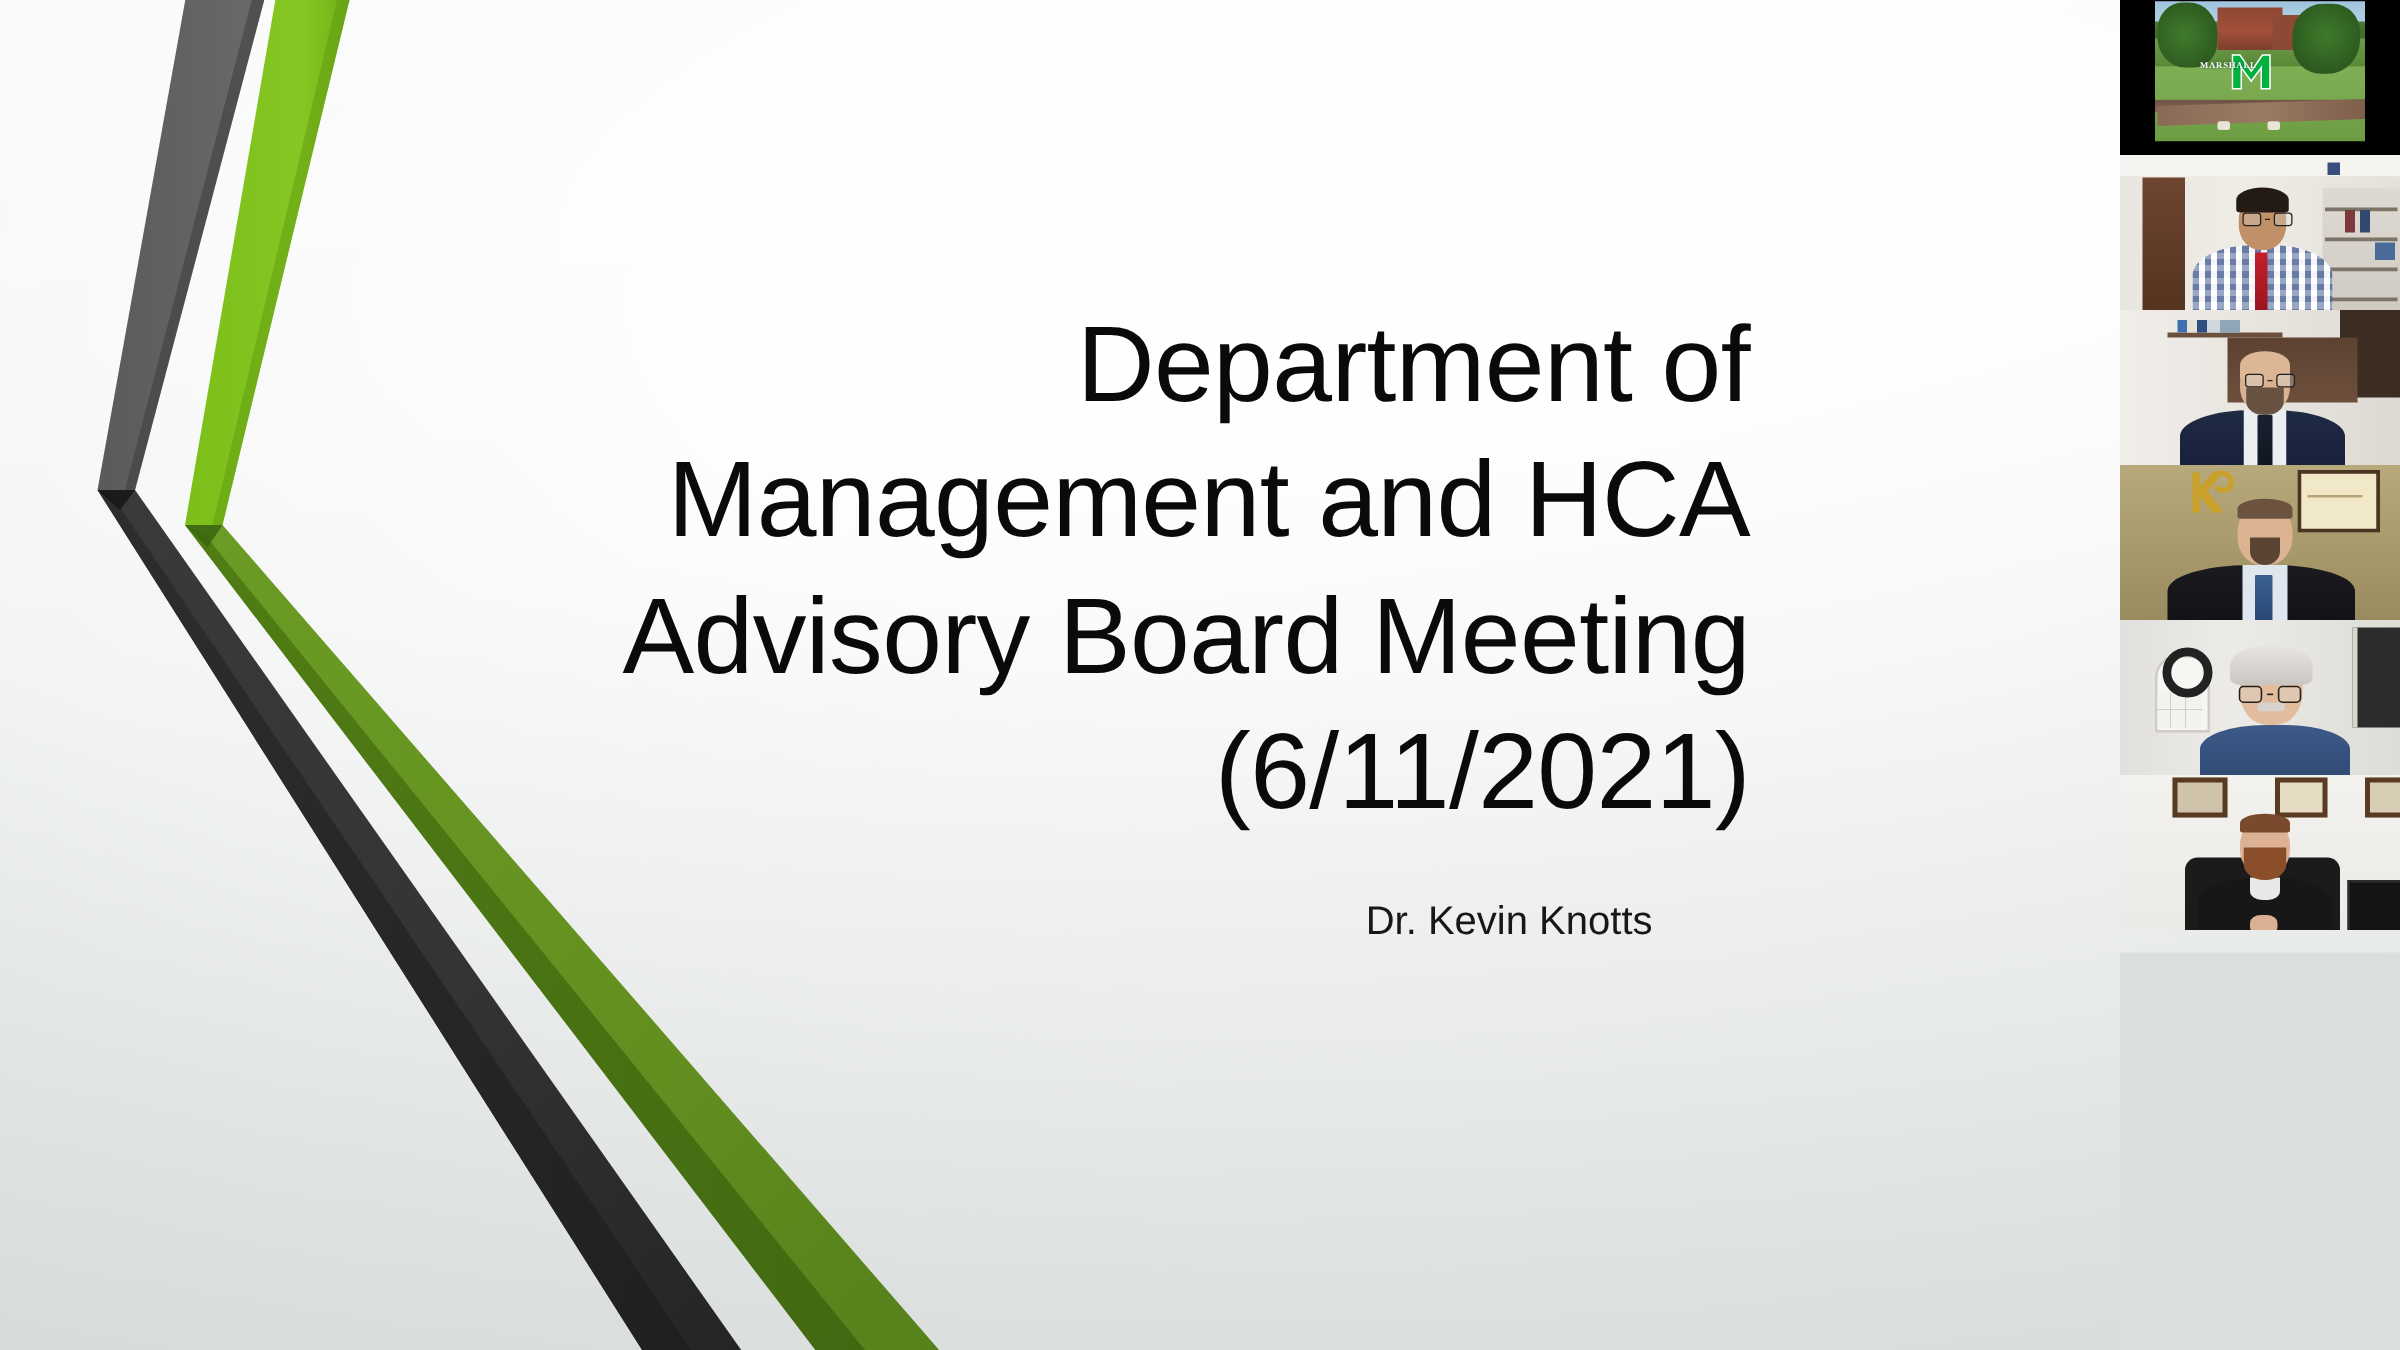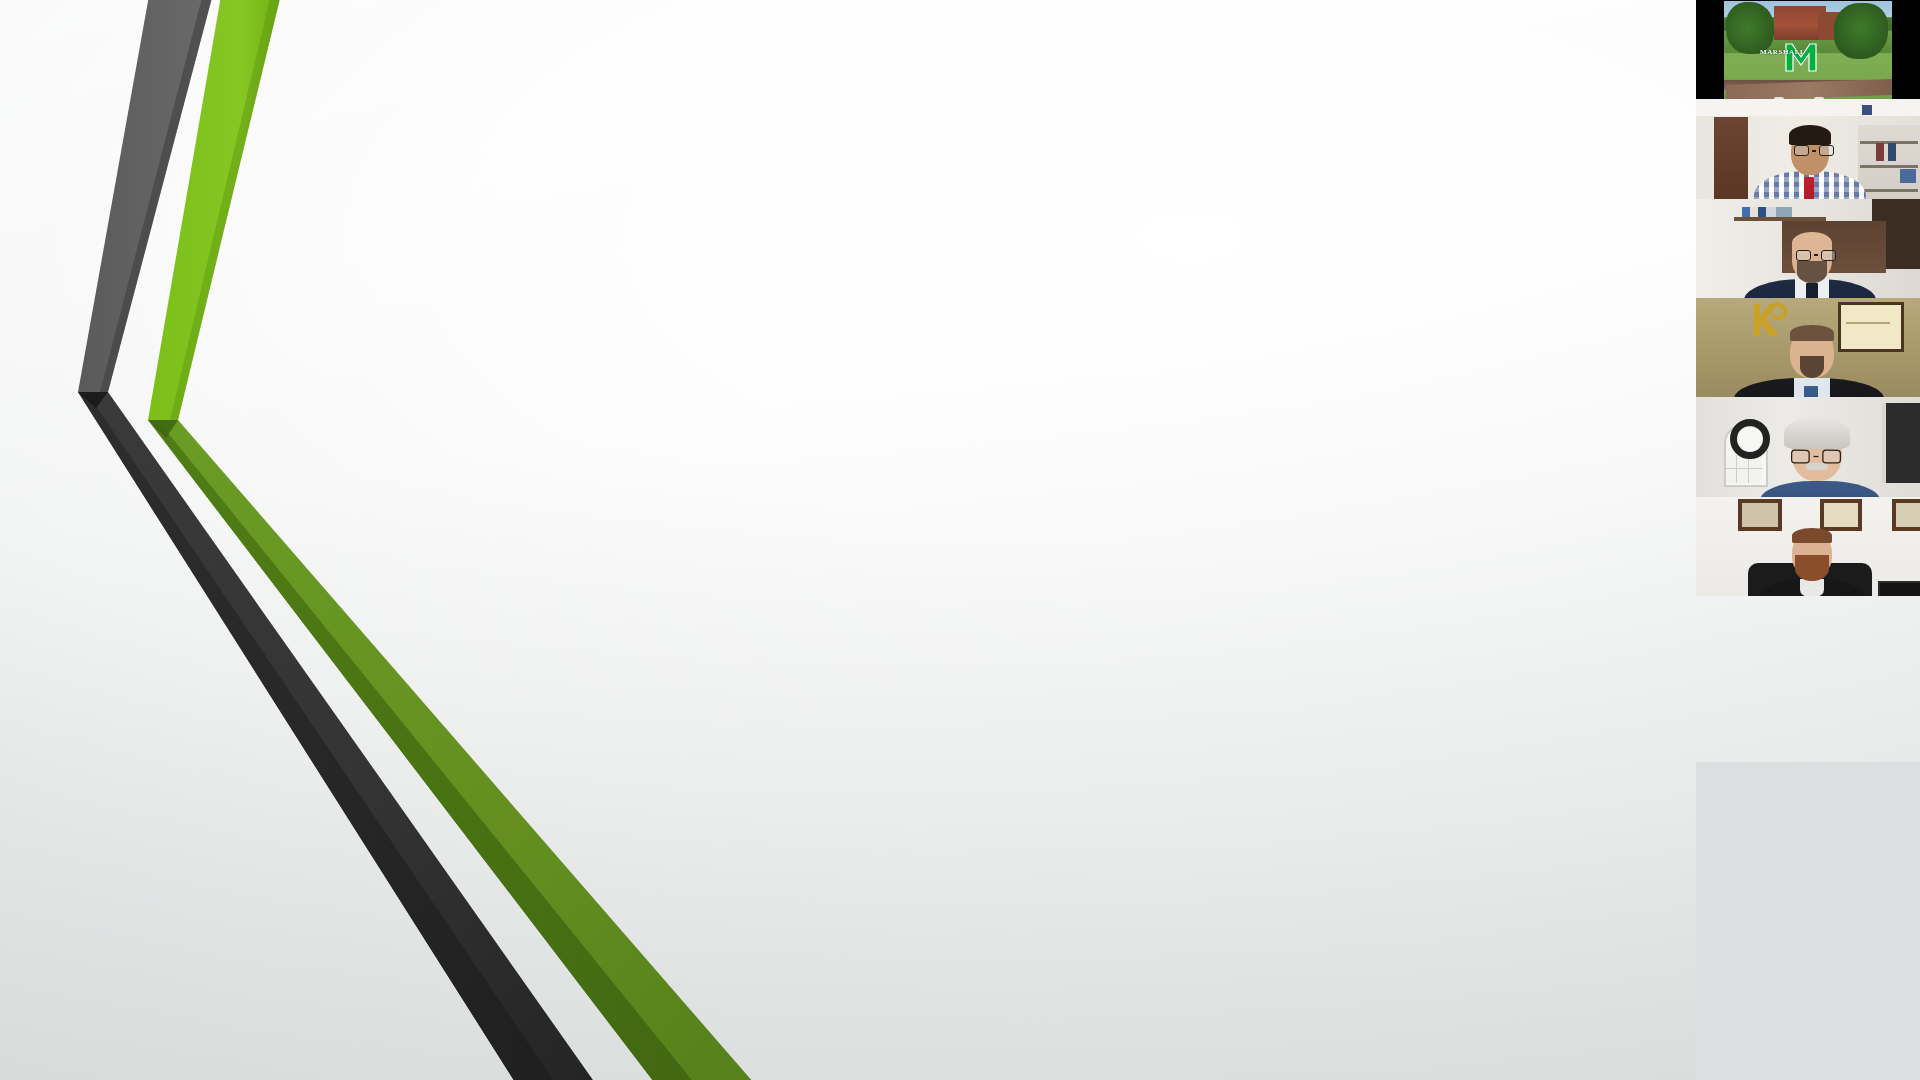--- a/index.html
+++ b/index.html
@@ -68,21 +68,21 @@
     text-align: right;
     padding-right: 78px;
   }
 
   
   .video-strip {
     position: absolute;
     right: 0;
     top: 0;
     width: 224px;
-    height: 596px;
+    height: 744px;
     display: flex;
     flex-direction: column;
     background: #c2410c;
   }
   .video-tile {
     position: relative;
     width: 224px;
     height: 127px;
     overflow: hidden;
     background: #101010;
@@ -298,20 +298,24 @@
     <polygon points="78,392 108,392 600,1090 520,1090" fill="url(#greyDown)"></polygon>
     <polygon points="78,392 92,400 560,1090 520,1090" fill="url(#greyEdge)" opacity="0.85"></polygon>
 
     <polygon points="148,420 178,420 760,1090 660,1090" fill="url(#greenDown)"></polygon>
     <polygon points="148,420 164,428 700,1090 660,1090" fill="url(#greenEdge)" opacity="0.9"></polygon>
 
     <polygon points="78,392 108,392 96,408" fill="#141414" opacity="0.8"></polygon>
     <polygon points="148,420 178,420 166,438" fill="#3c6510" opacity="0.85"></polygon>
   </svg>
 
+  <div class="title-block">
+    <h1 class="slide-title"><span>Department of Management and HCA Advisory Board Meeting (6/11/2021)</span></h1>
+    <div class="slide-subtitle">Dr. Kevin Knotts</div>
+  </div>
 
   <div class="video-strip">
 
     <div class="video-tile">
       <div class="scene">
         <div class="t1-bg"></div>
         <div class="t1-photo"></div>
         <div class="t1-tree-l"></div>
         <div class="t1-bldg"></div>
         <div class="t1-bldg2"></div>

